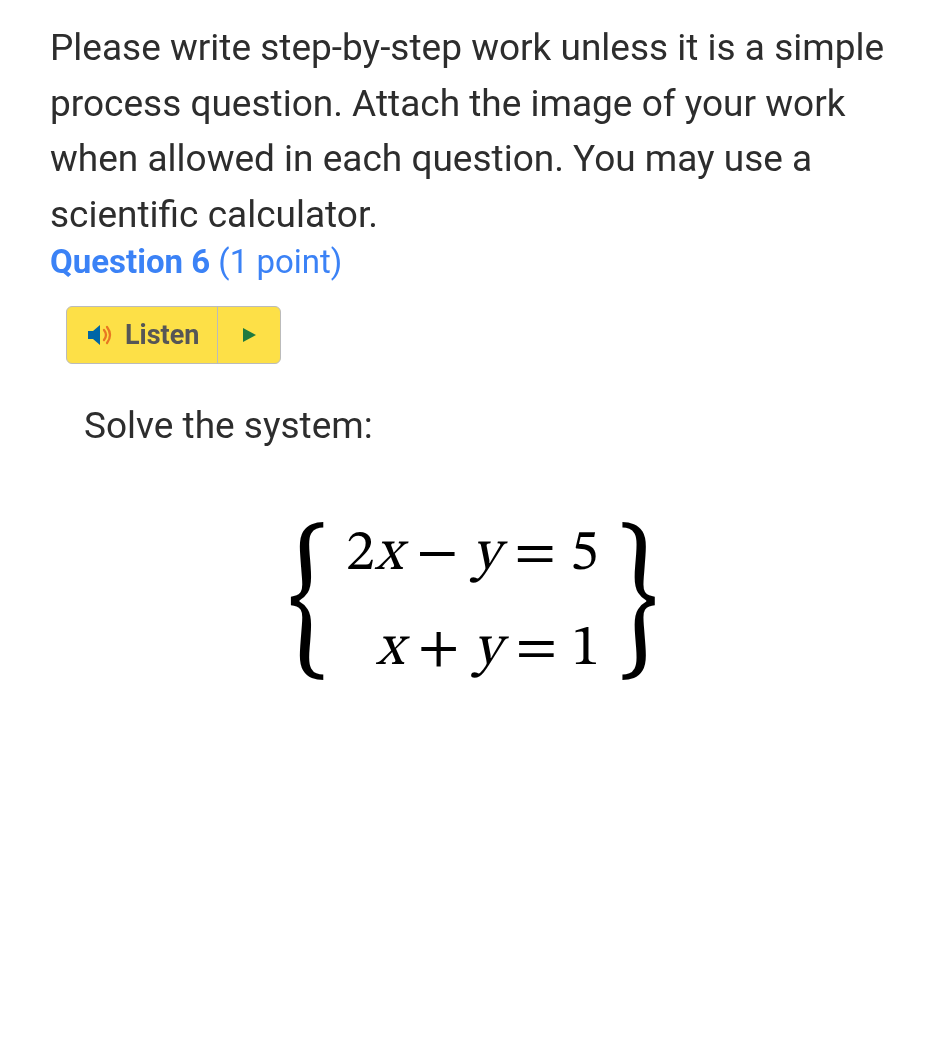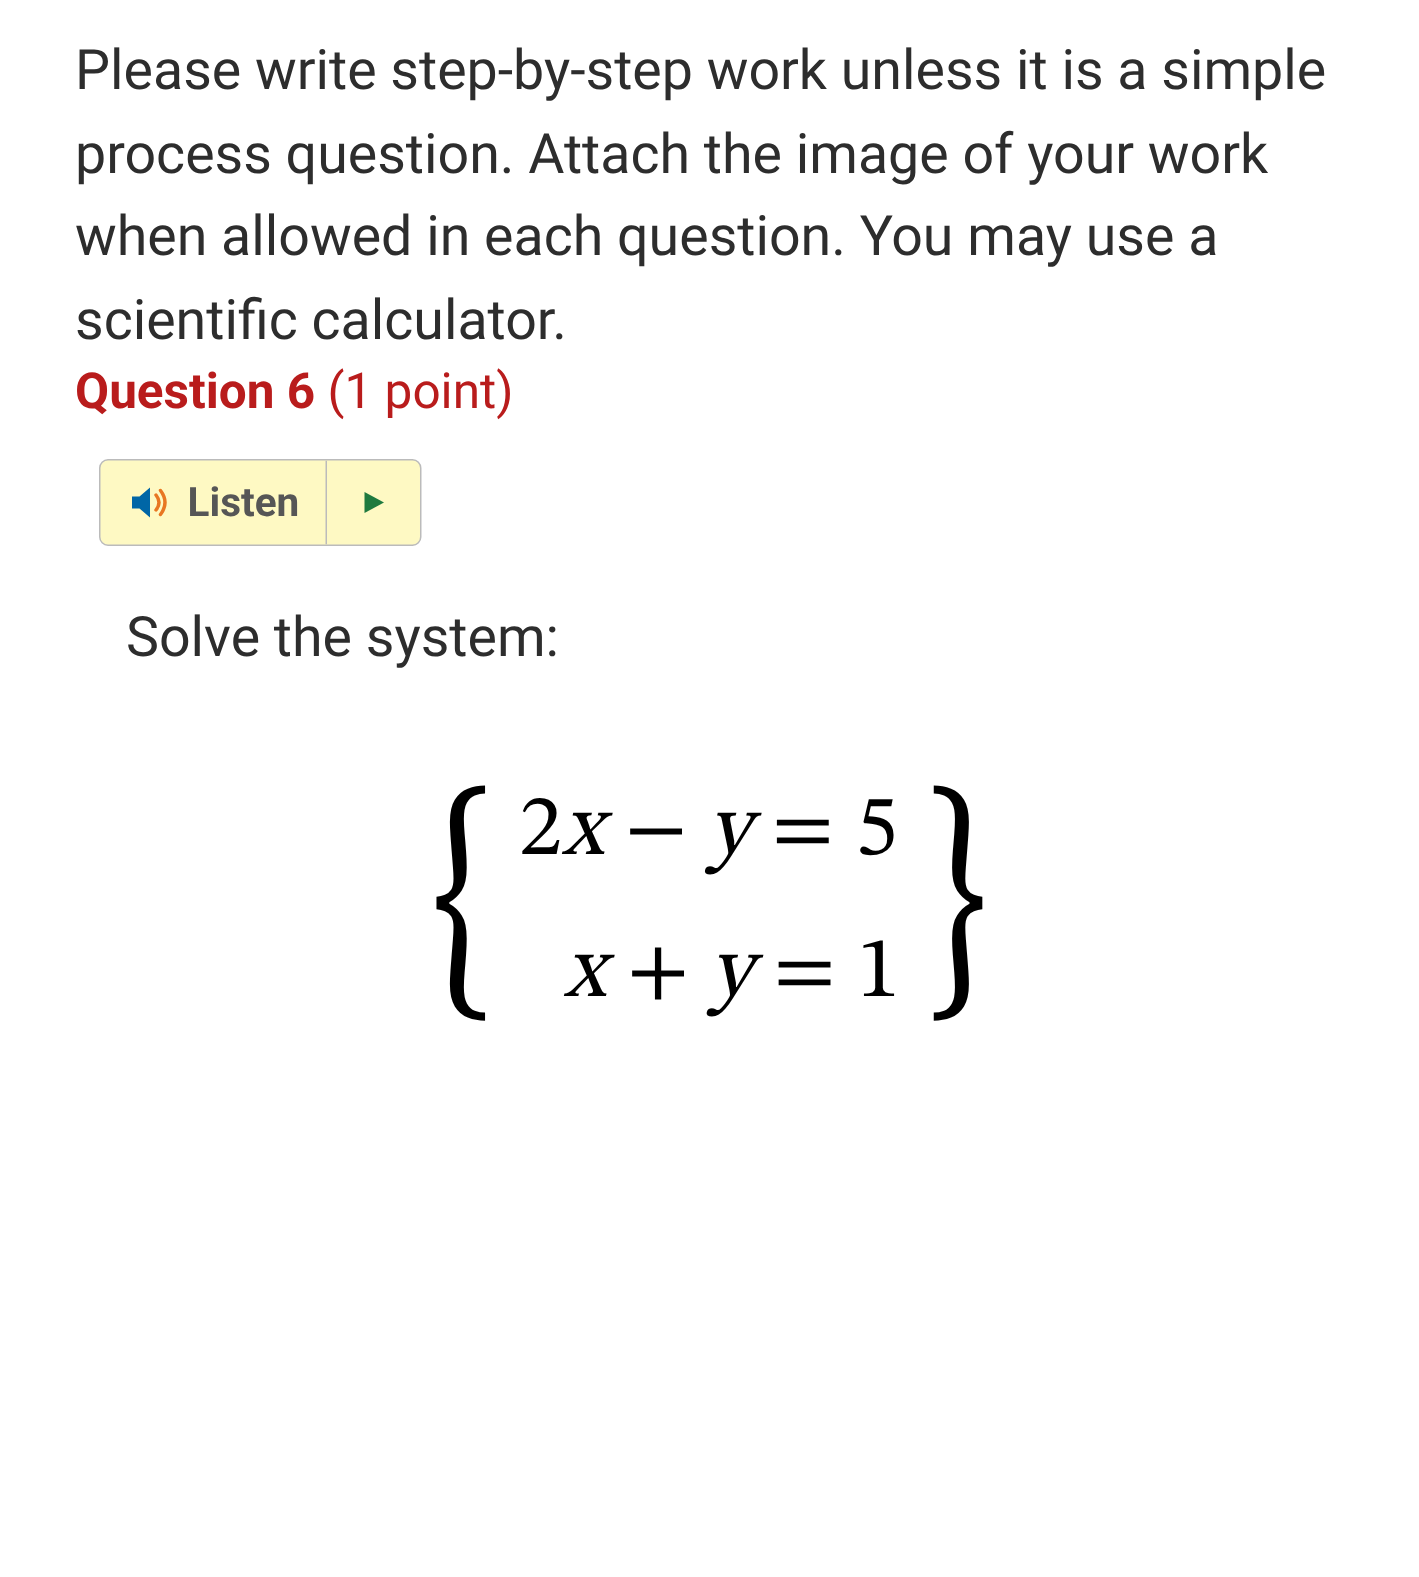--- a/index.html
+++ b/index.html
@@ -15,35 +15,35 @@
       padding: 20px 50px 40px 50px;
     }
     .instructions {
       font-size: 37px;
       line-height: 1.5;
       color: #2d2d2d;
       font-weight: 400;
     }
     .question-header {
       font-size: 33px;
-      color: #b91c1c;
+      color: #3b82f6;
       margin-bottom: 25px;
     }
     .question-header .qnum {
       font-weight: 700;
     }
     .question-header .points {
       font-weight: 400;
     }
     .listen-box {
       display: inline-flex;
       border: 1px solid #bbb;
       border-radius: 6px;
       overflow: hidden;
-      background: #fef9c3;
+      background: #fde047;
       margin-bottom: 40px;
       margin-left: 16px;
       height: 58px;
       align-items: stretch;
     }
     .listen-btn {
       display: inline-flex;
       align-items: center;
       padding: 0 18px;
       border-right: 1px solid #bbb;

